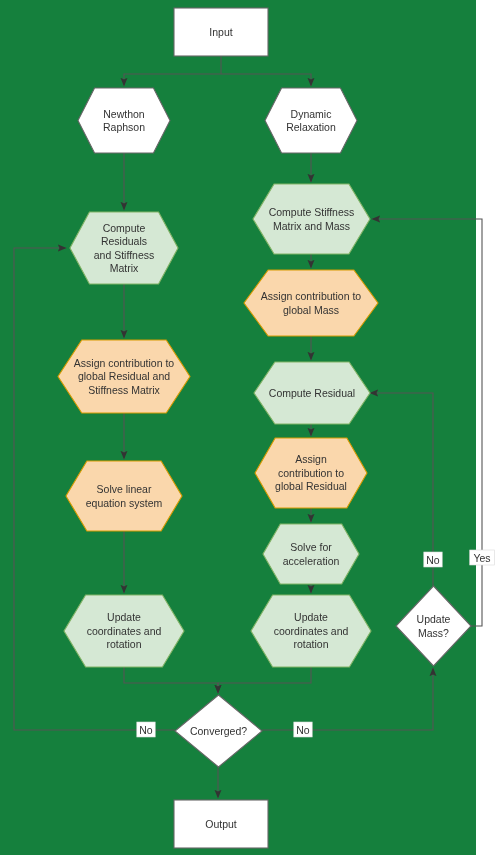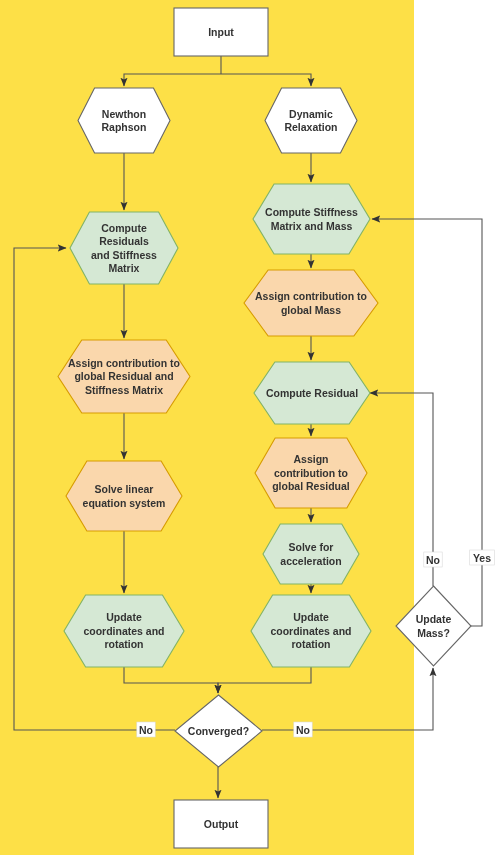--- a/index.html
+++ b/index.html
@@ -1,19 +1,19 @@
 <!DOCTYPE html>
 <html><head>
 <meta charset="utf-8">
 <title>Flowchart</title>
 <style>
   html,body{margin:0;padding:0;background:#ffffff;}
   body{width:502px;height:855px;overflow:hidden;
        font-family:"Liberation Sans","DejaVu Sans",sans-serif;}
-  #canvas{position:relative;width:414px;height:855px;background:#fde047;font-weight:bold;}
+  #canvas{position:relative;width:476px;height:855px;background:#15803d;}
   svg{display:block;}
   .nodetext{font-family:"Liberation Sans","DejaVu Sans",sans-serif;
             font-size:10.5px;fill:#333333;text-anchor:middle;}
   .edgelabel{font-family:"Liberation Sans","DejaVu Sans",sans-serif;
              font-size:10.5px;fill:#333333;text-anchor:middle;}
   .edgelabel-bg{fill:#ffffff;stroke:#d9d9d9;stroke-width:.6px;}
   .edge{fill:none;stroke:#555555;stroke-width:1.1px;}
   .shape{stroke-width:1.1px;}
 </style>
 </head>

